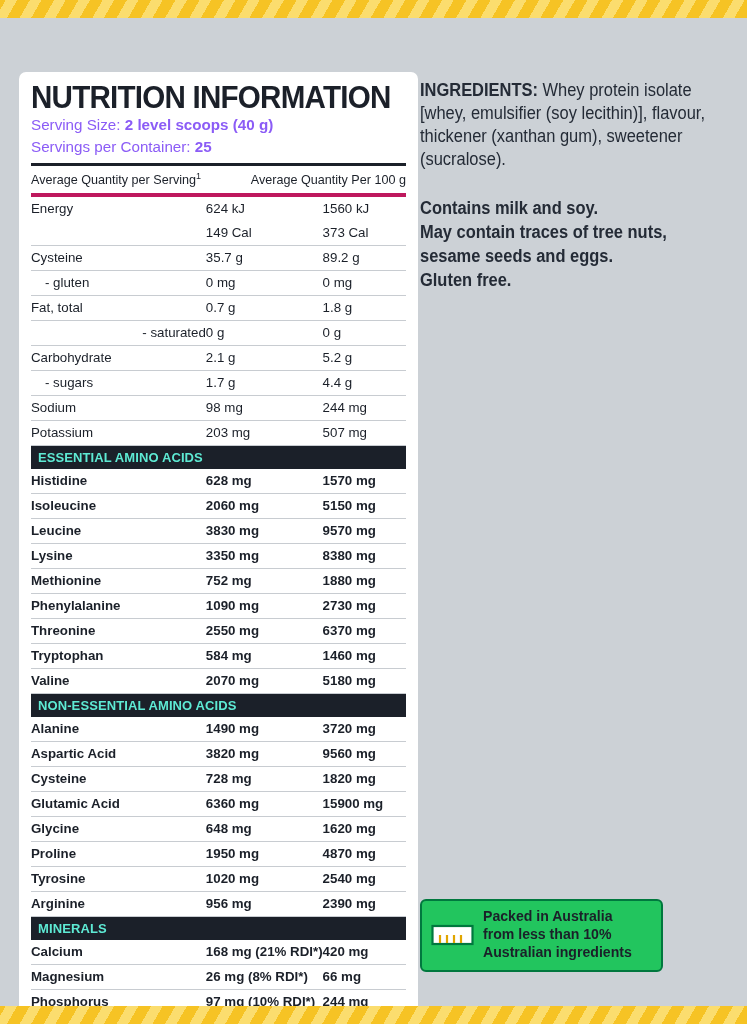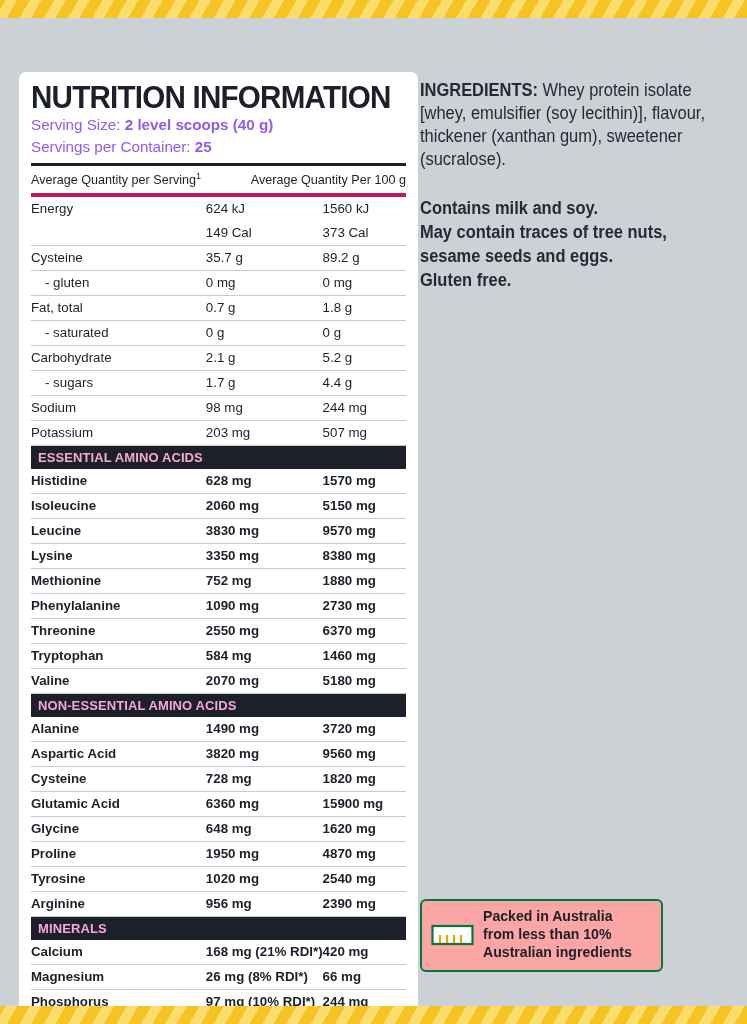--- a/index.html
+++ b/index.html
@@ -105,21 +105,21 @@
   tr.colhead td.spanhead {
     text-align: right;
   }
 
   tr.nb td { border-bottom: none; }
 
   tr.bold td { font-weight: bold; }
 
   tr.sect td {
     background: #1b2029;
-    color: #f9a8d4;
+    color: #5eead4;
     font-weight: bold;
     font-size: 13px;
     padding: 4px 0 4px 7px;
     border-bottom: none;
     letter-spacing: 0.1px;
   }
 
   tr.last td { border-bottom: none; }
 
   sup.fn { font-size: 9px; vertical-align: super; }
@@ -163,21 +163,21 @@
     transform-origin: left top;
     width: 344px;
   }
 
   
   .aus-badge {
     position: absolute;
     left: 420px;
     top: 833px;
     width: 243px;
-    background: #fca5a5;
+    background: #22c55e;
     border: 2.5px solid #00783e;
     border-radius: 6px;
     padding: 7px 9px 8px 9px;
     display: flex;
     align-items: center;
     gap: 9px;
   }
 
   .aus-icon {
     flex: 0 0 auto;
@@ -242,21 +242,21 @@
               <td class="lbl" style="padding-left: 14px;">- gluten</td>
               <td class="v1">0 mg</td>
               <td class="v2">0 mg</td>
             </tr>
             <tr>
               <td class="lbl">Fat, total</td>
               <td class="v1">0.7 g</td>
               <td class="v2">1.8 g</td>
             </tr>
             <tr>
-              <td class="lbl" style="padding-left: 14px;">- saturated</td>
+              <td class="lbl" style="padding-left: 14px; text-align: right;">- saturated</td>
               <td class="v1">0 g</td>
               <td class="v2">0 g</td>
             </tr>
             <tr>
               <td class="lbl">Carbohydrate</td>
               <td class="v1">2.1 g</td>
               <td class="v2">5.2 g</td>
             </tr>
             <tr>
               <td class="lbl" style="padding-left: 14px;">- sugars</td>

